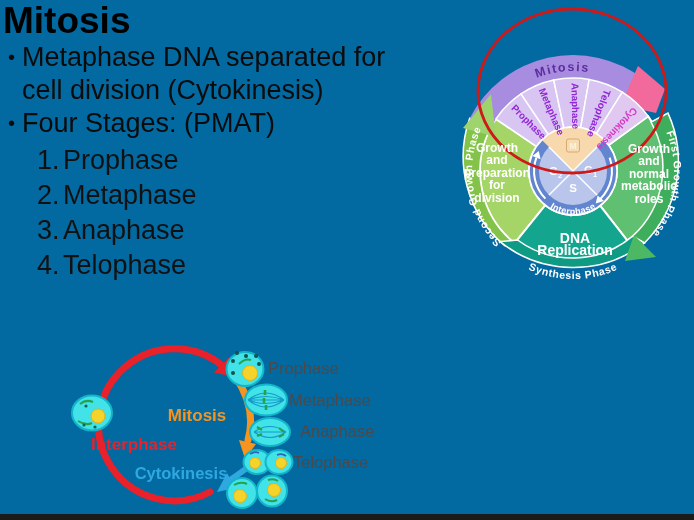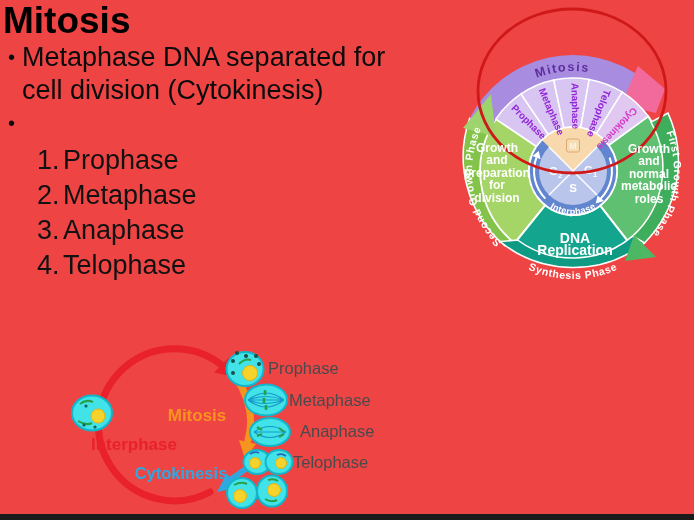--- a/index.html
+++ b/index.html
@@ -1,17 +1,17 @@
 <!DOCTYPE html>
 <html><head>
 <meta charset="utf-8">
 <style>
   html,body{margin:0;padding:0;background:#888;}
   .slide{
-    position:relative;width:694px;height:520px;background:#ef4444;
+    position:relative;width:694px;height:520px;background:#0369a1;
     font-family:"Liberation Sans", sans-serif;overflow:hidden;color:#111;
   }
   
   .textblock{position:absolute;left:0;top:0;width:432px;}
   .title{font-size:37px;font-weight:bold;line-height:40px;margin:0;padding:1px 0 0 3px;color:#000;}
   .bullets{margin:0;padding:0 0 0 8px;list-style:none;font-size:27px;line-height:33px;color:#0b0b0b;}
   .bullets li{display:flex;}
   .bullet-dot{flex:0 0 14px;font-size:20px;line-height:33px;}
   .stagelist{margin:3px 0 0 0;padding:0 0 0 37px;list-style:none;font-size:27px;line-height:35px;}
   .stagelist li{display:flex;}
@@ -37,20 +37,21 @@
 
   <div class="textblock">
     <h1 class="title">Mitosis</h1>
     <ul class="bullets">
       <li>
         <span class="bullet-dot">•</span>
         <span>Metaphase DNA separated for cell division (Cytokinesis)</span>
       </li>
       <li>
         <span class="bullet-dot">•</span>
+        <span>Four Stages: (PMAT)</span>
       </li>
     </ul>
     <ol class="stagelist">
       <li>
         <span class="stage-num">1.</span>
         <span>Prophase</span>
       </li>
       <li>
         <span class="stage-num">2.</span>
         <span>Metaphase</span>

